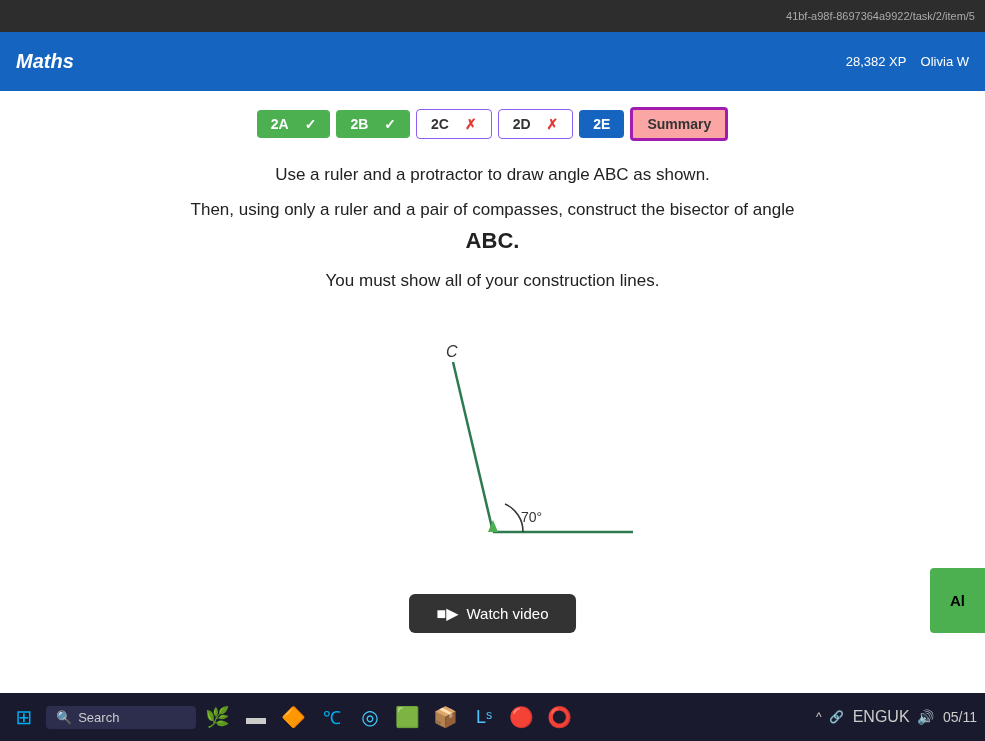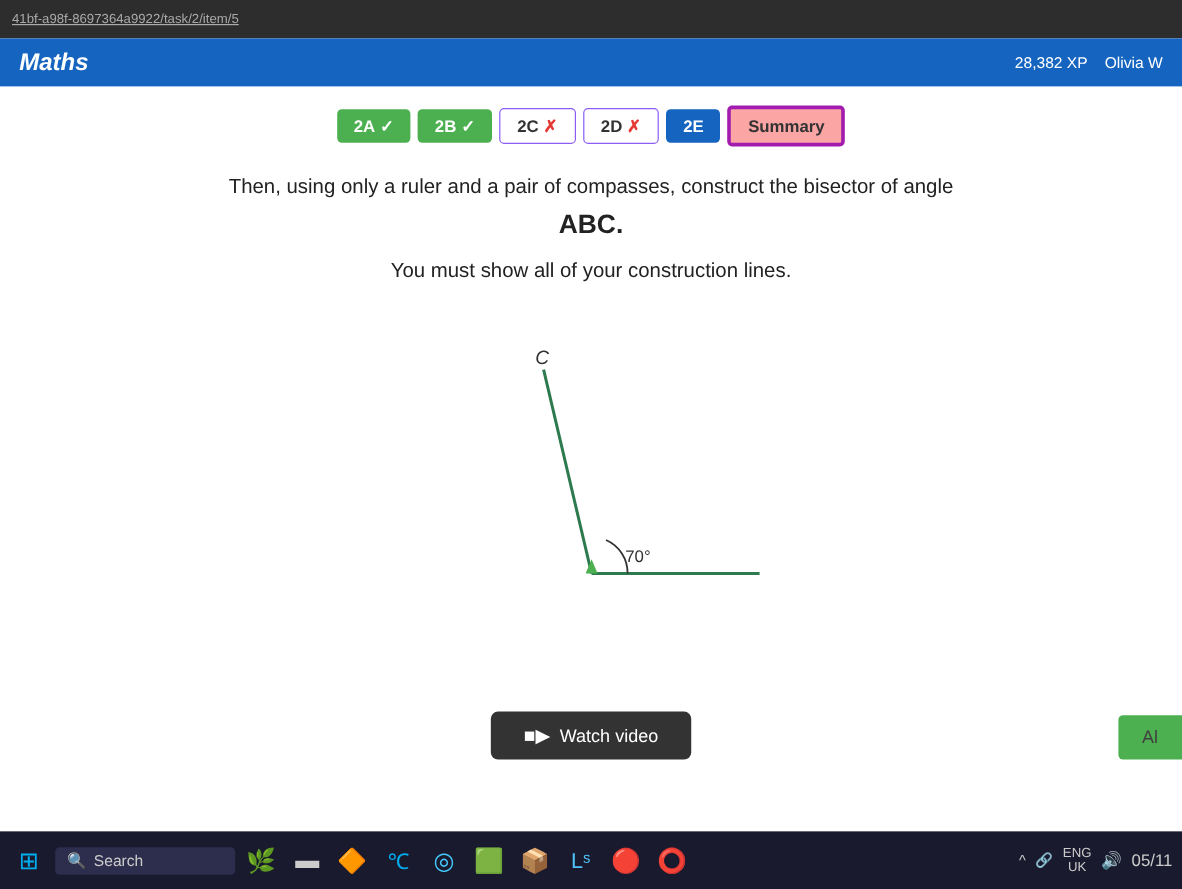--- a/index.html
+++ b/index.html
@@ -20,21 +20,21 @@
       display: flex;
       align-items: center;
       padding: 0 10px;
       color: #ccc;
       font-size: 11px;
     }
 
     
     .header {
       width: 100%;
-      height: 40px;
+      height: 59px;
       background: #1565c0;
       display: flex;
       align-items: center;
       padding: 0 16px;
       position: relative;
     }
 
     .header-logo {
       color: white;
       font-size: 20px;
@@ -60,21 +60,21 @@
       background: white;
     }
 
     .tab {
       padding: 6px 14px;
       border-radius: 4px;
       font-size: 14px;
       font-weight: 600;
       display: flex;
       align-items: center;
-      gap: 4px;
+      gap: 16px;
       cursor: pointer;
     }
 
     .tab-green {
       background: #4caf50;
       color: white;
     }
 
     .tab-red-x {
       background: white;
@@ -212,22 +212,21 @@
     .windows-btn {
       color: #00adef;
       font-size: 20px;
     }
 
     
     .url-bar-text {
       color: #aaa;
       font-size: 11px;
       flex: 1;
-      text-align: left;
-      text-decoration: underline;
+      text-align: right;
     }
 
     .page-wrapper {
       position: relative;
       width: 985px;
       height: 741px;
     }
 
     .content-wrapper {
       position: absolute;
@@ -236,24 +235,24 @@
       width: 100%;
       height: 693px;
       background: white;
     }
 
     .next-btn {
       position: absolute;
       right: 0;
       bottom: 60px;
       background: #4caf50;
-      color: #404040;
-      padding: 10px 20px;
+      color: #000000;
+      padding: 24px 20px;
       font-size: 15px;
-      font-weight: normal;
+      font-weight: bold;
       border-radius: 4px 0 0 4px;
     }
 
     .url-bottom {
       position: absolute;
       bottom: 52px;
       left: 0;
       color: #60a5fa;
       font-size: 11px;
       padding: 2px 6px;
@@ -299,20 +298,21 @@
       </div>
       <div class="tab tab-active">
         <span>2E</span>
       </div>
       <div class="tab tab-summary">
         <span>Summary</span>
       </div>
     </div>
 
     <div class="question-area">
+      <p class="question-text">Use a ruler and a protractor to draw angle ABC as shown.</p>
       <p class="question-text-left">Then, using only a ruler and a pair of compasses, construct the bisector of angle</p>
       <p class="question-text question-bold">ABC.</p>
       <p class="question-text">You must show all of your construction lines.</p>
     </div>
 
     <div class="diagram-container">
       <svg width="300" height="240">
 
         <line x1="150" y1="200" x2="110" y2="30" stroke="#2d7a4f" stroke-width="2.5"></line>
 
@@ -378,21 +378,21 @@
     <div class="taskbar-icon">
       <span style="font-size:20px;">🔴</span>
     </div>
     <div class="taskbar-icon">
       <span style="font-size:20px;">⭕</span>
     </div>
 
     <div class="taskbar-system">
       <span style="font-size:12px;">^</span>
       <span style="font-size:12px;">🔗</span>
-      <div style="display:flex;flex-direction:column;align-items:center;font-size:11px;color:#ccc;">
+      <div style="display:flex;flex-direction:row;align-items:center;font-size:16px;color:#ccc;">
         <span>ENG</span>
         <span>UK</span>
       </div>
       <span style="font-size:14px;">🔊</span>
       <span style="font-size:14px;color:#ccc;">05/11</span>
     </div>
   </div>
 
 </div>
 

